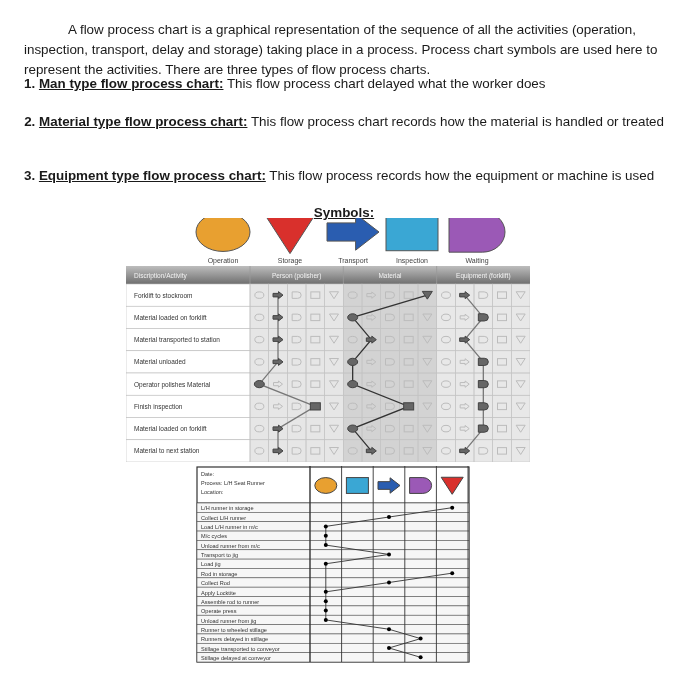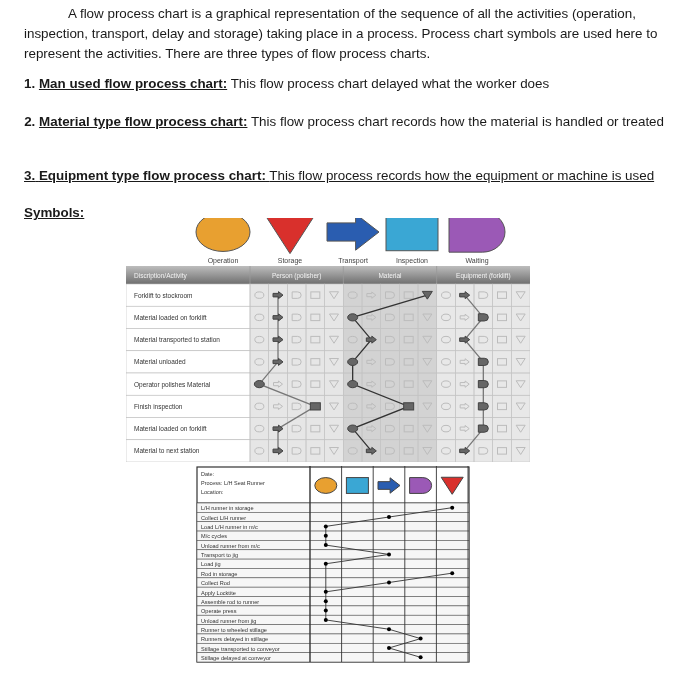--- a/index.html
+++ b/index.html
@@ -1,37 +1,37 @@
 <!DOCTYPE html>
 <html><head>
 <meta charset="utf-8">
 <style>
   html, body { margin:0; padding:0; background:#fff; }
   body { width:692px; height:700px; position:relative; overflow:hidden; font-family:"Liberation Sans", sans-serif; color:#1a1a1a; }
   .para { position:absolute; left:24px; width:640px; font-size:13.4px; line-height:20px; }
-  .p1 { top:4px; text-indent:44px; }
+  .p1 { top:20px; text-indent:44px; }
   .p2 { top:74px; }
   .p3 { top:112px;text-align:right; }
-  .p4 { top:166px;text-decoration:underline; }
-  .p5 { top:203px; }
+  .p4 { top:166px; }
+  .p5 { top:203px;text-align:center; }
   .hd { font-weight:bold; text-decoration:underline; }
   .num { font-weight:bold; }
   #legend { position:absolute; left:195px; top:218px; width:320px; height:48px; }
   #chart1 { position:absolute; left:126px; top:266px; width:404px; height:196px; }
   #chart2 { position:absolute; left:196px; top:466px; width:278px; height:198px; }
   svg text { font-family:"Liberation Sans", sans-serif; }
 </style>
 </head>
 <body>
 
 <div class="para p1">A flow process chart is a graphical representation of the sequence of all the activities (operation, inspection, transport, delay and storage) taking place in a process. Process chart symbols are used here to represent the activities. There are three types of flow process charts.</div>
 
 <div class="para p2">
   <span class="num">1.</span>
-  <span class="hd">Man used flow process chart:</span>
+  <span class="hd">Man type flow process chart:</span>
   <span>This flow process chart delayed what the worker does</span>
 </div>
 <div class="para p3">
   <span class="num">2.</span>
   <span class="hd">Material type flow process chart:</span>
   <span>This flow process chart records how the material is handled or treated</span>
 </div>
 <div class="para p4">
   <span class="num">3.</span>
   <span class="hd">Equipment type flow process chart:</span>

